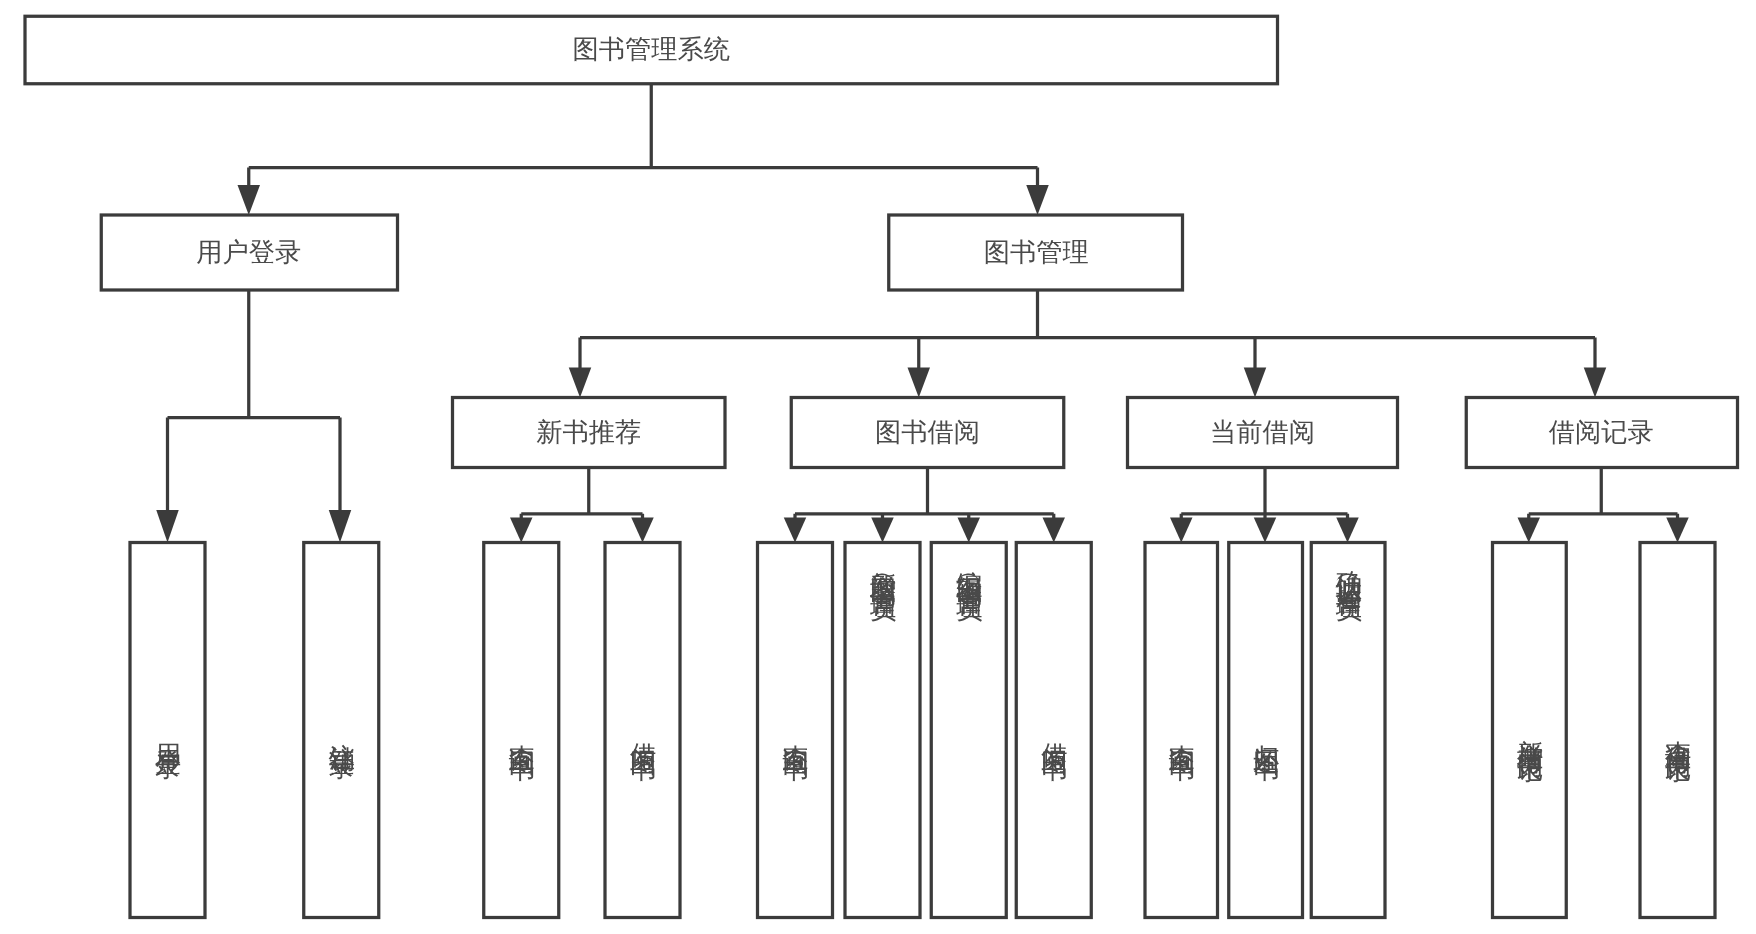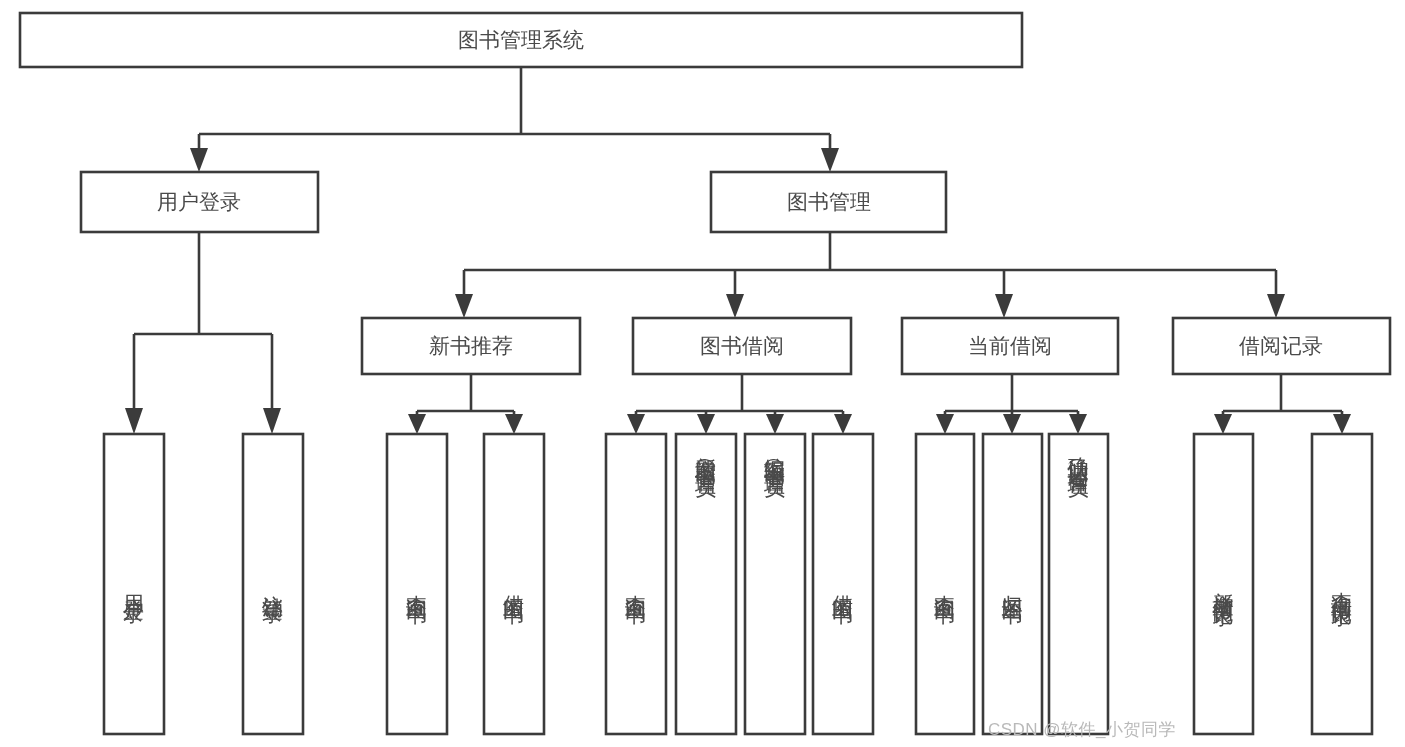--- a/index.html
+++ b/index.html
@@ -234,14 +234,13 @@
   <div class="leaf-label-wrap" style="left:1049px; top:440px; width:59px; height:294px;">
     <span class="leaf-label">确认归还（管理员）</span>
   </div>
   <div class="leaf-label-wrap" style="left:1194px; top:434px; width:59px; height:300px; align-items:center;">
     <span class="leaf-label">新增借阅记录</span>
   </div>
   <div class="leaf-label-wrap" style="left:1312px; top:434px; width:60px; height:300px; align-items:center;">
     <span class="leaf-label">查询借阅记录</span>
   </div>
 
-  <div class="watermark">CSDN @软件_小贺同学</div>
 </div>
 
 </body></html>

